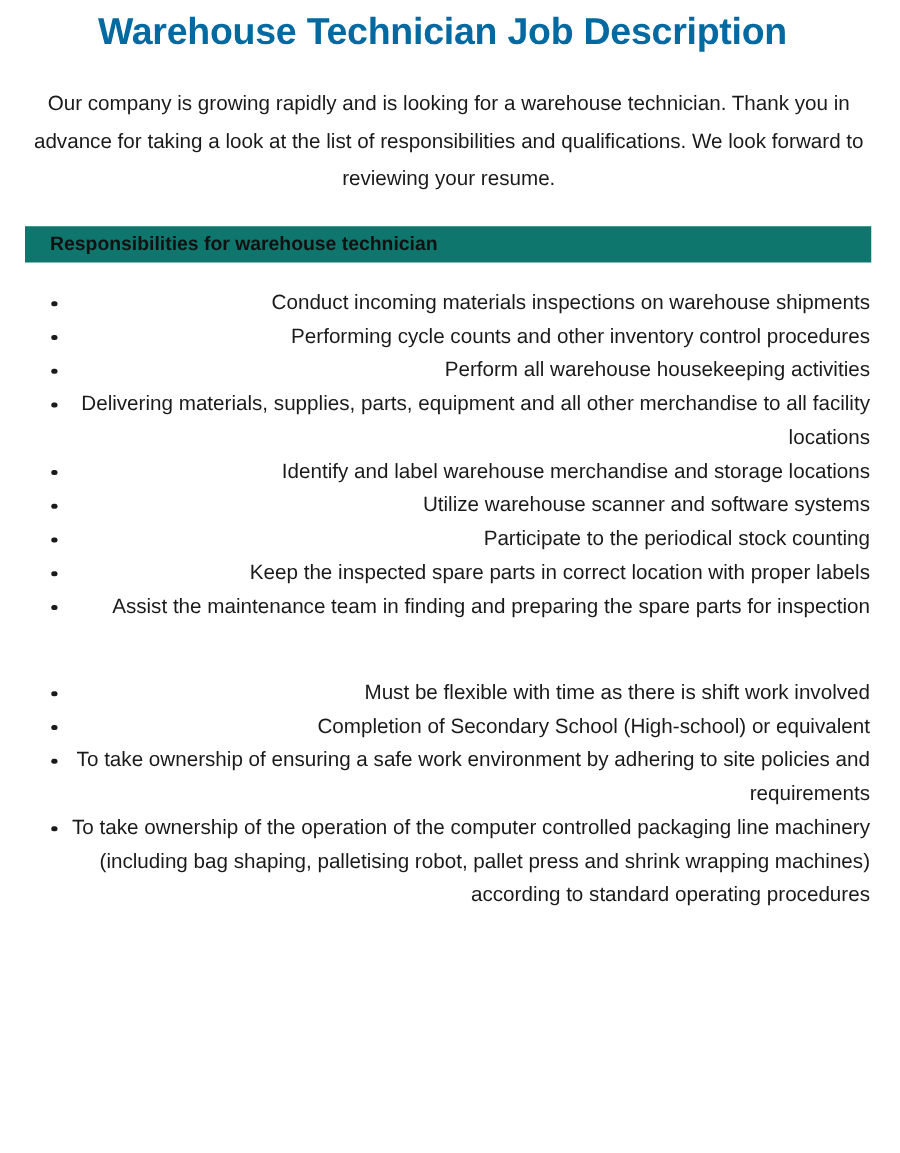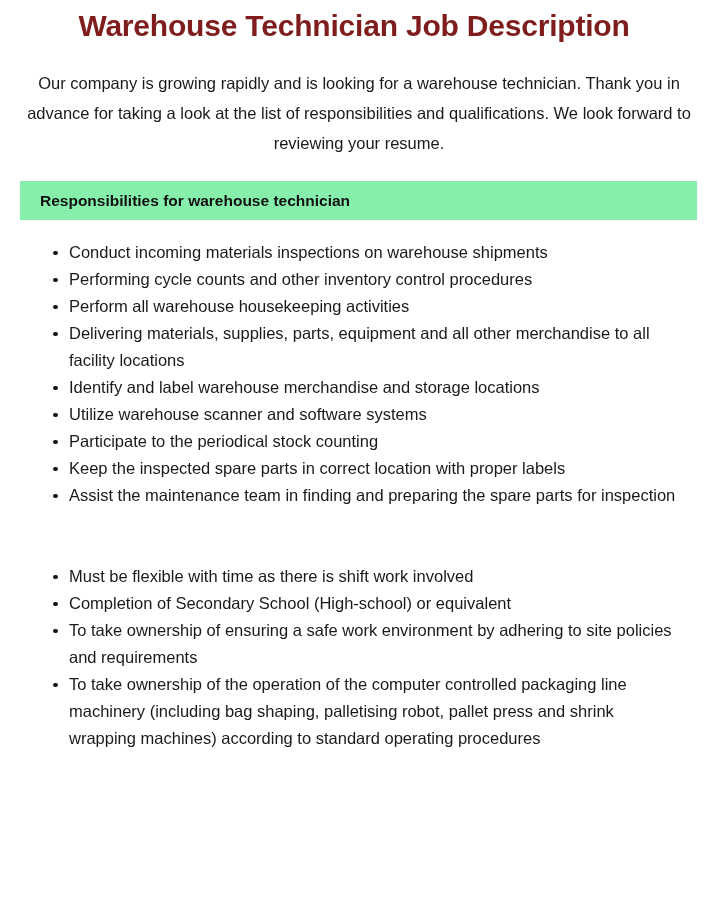--- a/index.html
+++ b/index.html
@@ -17,55 +17,56 @@
   .page {
     width: 720px;
     box-sizing: border-box;
     padding: 0;
   }
   .doc-title {
     font-size: 30px;
     font-weight: bold;
     text-align: center;
     letter-spacing: -0.2px;
-    color: #7f1d1d;
+    color: #0369a1;
     margin: 6px 12px 0 0;
     padding: 0 20px;
     line-height: 40px;
   }
   .intro {
     margin: 22px 22px 0 23px;
     font-size: 16.5px;
     line-height: 30px;
     color: #1a1a1a;
     max-width: 672px;
     text-align: center;
   }
   .section {
     margin-top: 23px;
   }
   .section-header {
-    background: #86efac;
+    background: #0f766e;
     margin: 0 23px 0 20px;
-    height: 39px;
+    height: 29px;
     display: flex;
     align-items: center;
     padding: 0 0 0 20px;
     box-sizing: border-box;
   }
   .section-header-text {
     font-size: 15.5px;
     font-weight: bold;
     color: #111111;
     letter-spacing: 0px;
   }
   .bullet-list {
     list-style: none;
-    margin: 12px;
+    margin: 0;
     padding: 0;
+    text-align: right;
   }
   .bullet-list.first-list {
     margin-top: 19px;
   }
   .bullet-item {
     position: relative;
     padding-left: 57px;
     padding-right: 24px;
     font-size: 16.5px;
     line-height: 27px;

